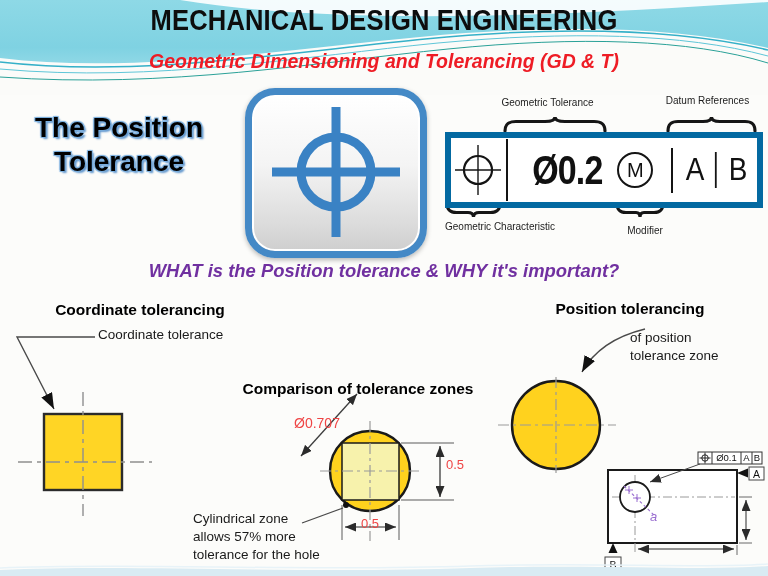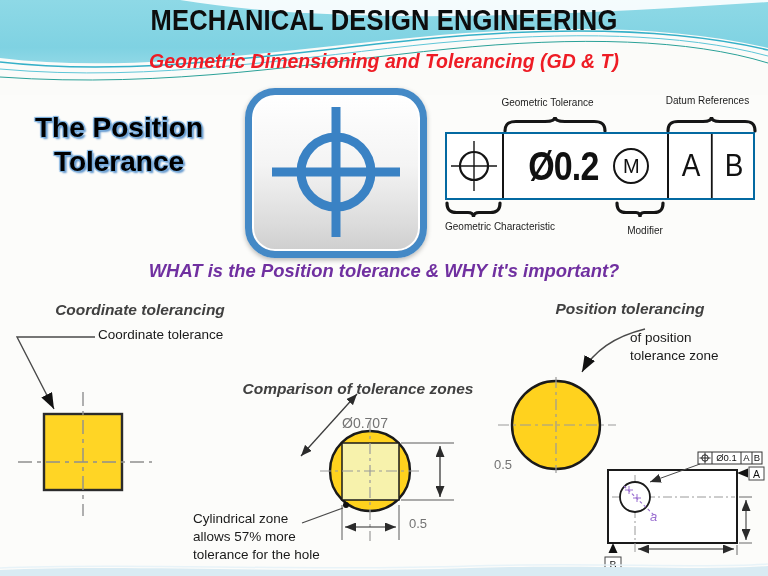--- a/index.html
+++ b/index.html
@@ -13,34 +13,34 @@
                   font-style:italic;color:#ee1c25;transform:scaleX(.95);}
   .left-heading{left:0;top:111px;width:238px;font-size:28px;font-weight:bold;
                 line-height:1.22;color:#000;
                 text-shadow:-1px -1px 1px #79aede,1px -1px 1px #79aede,
                             -1px 1px 1px #79aede,2px 2px 2px #5b93cc;}
   .icon-btn{left:245px;top:88px;width:168px;height:156px;border:7px solid #4489c6;
             border-radius:30px;
             background:linear-gradient(180deg,#ffffff 0%,#f4f4f4 45%,#dcdcdc 82%,#cecece 100%);
             box-shadow:0 2px 5px rgba(0,0,0,.28), inset 0 0 0 2px #ffffff;}
   .fcf-label{font-size:10px;color:#1c1c1c;}
-  .fcf-table{left:445px;top:132px;width:306px;height:64px;border:2px solid #0369a1;
-             background:#fff;display:flex;}
+  .fcf-table{left:445px;top:132px;width:306px;height:64px;border:6px solid #0369a1;
+             background:#fff;display:flex;align-items:center;}
   .fcf-cell{border-right:2px solid #141414;display:flex;align-items:center;justify-content:center;}
   .fcf-cell:last-child{border-right:none;}
   .fcf-tol{font-size:40px;font-weight:bold;transform:scaleX(.85);letter-spacing:-1px;}
   .m-circle{width:32px;height:32px;border:2.5px solid #141414;border-radius:50%;
             display:flex;align-items:center;justify-content:center;
             font-size:20px;margin-left:9px;}
   .fcf-datum{font-size:31px;transform:scaleX(.9);}
   .question{left:0;top:260px;width:768px;font-size:19px;font-weight:bold;font-style:italic;
             color:#7030a0;transform:scaleX(.97);}
-  .sec-title{font-size:15.5px;font-weight:bold;color:#404040;font-style:italic;}
+  .sec-title{font-size:15.5px;font-weight:bold;color:#000000;}
   .note{font-size:13.5px;line-height:1.32;color:#1a1a1a;}
-  .dim-text{font-size:13px;color:#737373;margin-left:48px;}
+  .dim-text{font-size:13px;color:#ef4444;}
   .tiny{font-size:9.5px;line-height:12px;color:#111;}
   .purple-a{font-size:13px;font-style:italic;color:#9a6fd0;}
   svg{display:block;}
 </style>
 </head>
 <body>
 
 <div class="slide">
 
   <svg class="abs" style="left:0;top:0" width="768" height="95">

